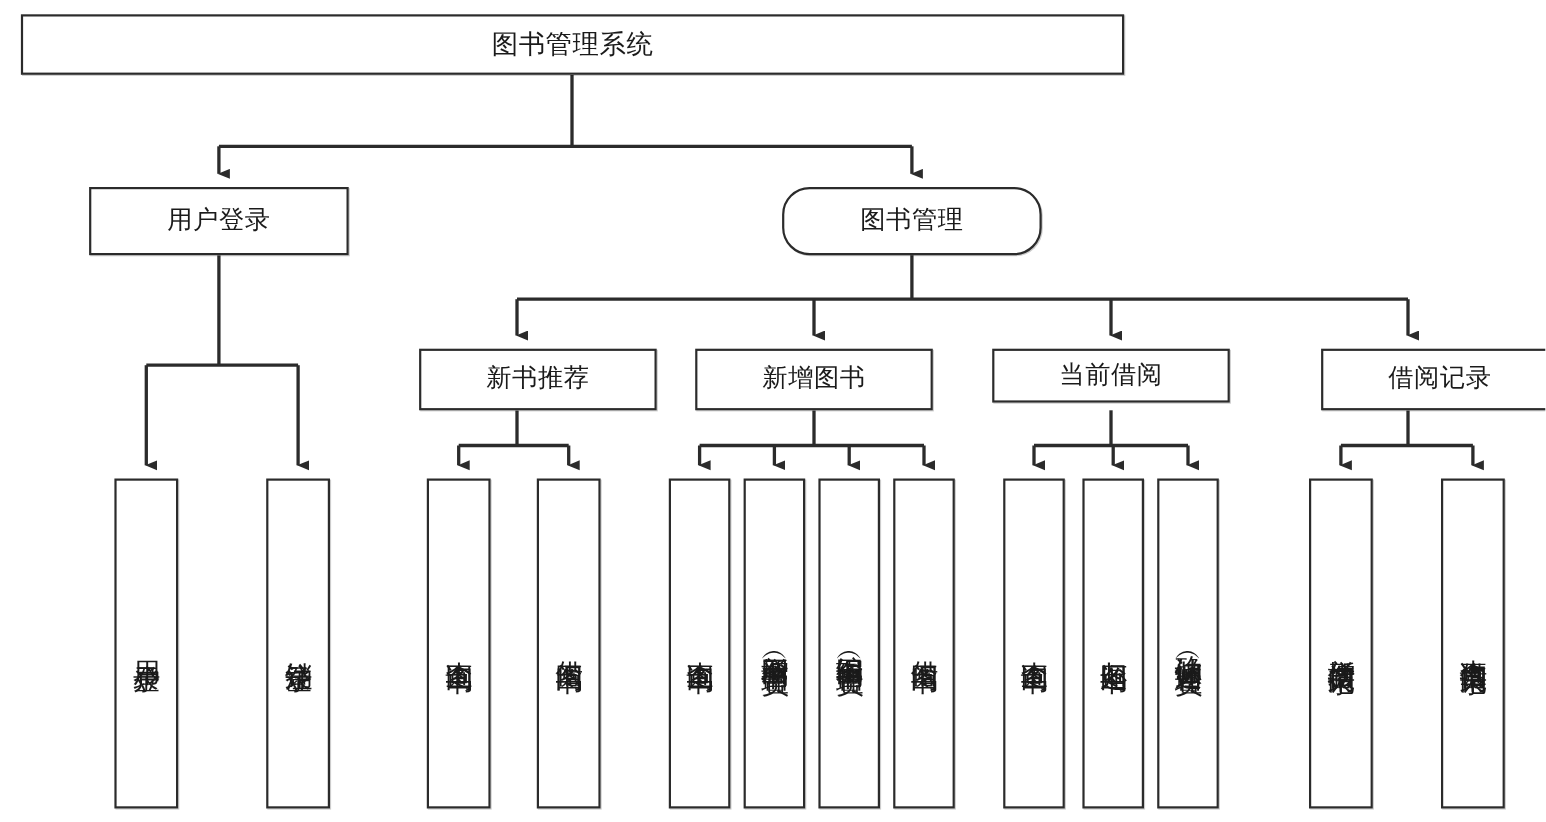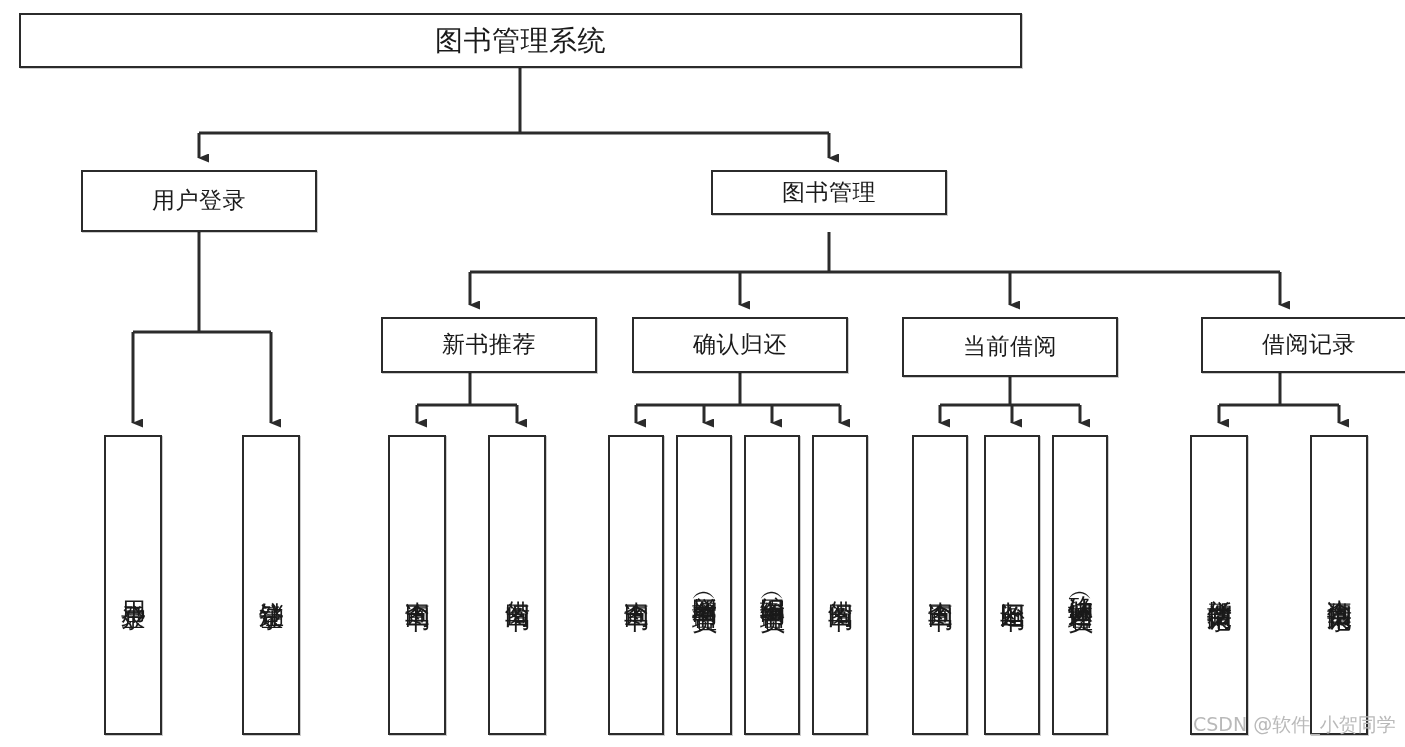--- a/index.html
+++ b/index.html
@@ -37,21 +37,21 @@
   .node .lbl {
     display: block;
     line-height: 1.12;
     letter-spacing: 0.5px;
   }
   .node.horiz .lbl {
     writing-mode: horizontal-tb;
     font-size: 23px;
     white-space: nowrap;
   }
-  .node.root .lbl { font-size: 28px; }
+  .node.root .lbl { font-size: 24px; }
   .node.vert {
     align-items: center;
     justify-content: center;
   }
   .node.vert .lbl {
     writing-mode: vertical-rl;
     text-orientation: upright;
     font-size: 25px;
     line-height: 1.04;
     letter-spacing: 2px;
@@ -118,32 +118,32 @@
 
   <div id="nodes-root">
       <div class="node horiz root" style="left: 19px; top: 13px; width: 1003px; height: 55px;">
         <span class="lbl">图书管理系统</span>
       </div>
     </div>
   <div id="nodes-l2">
       <div class="node horiz" style="left: 81px; top: 170px; width: 236px; height: 62px;">
         <span class="lbl">用户登录</span>
       </div>
-      <div class="node horiz" style="left: 711px; top: 170px; width: 236px; height: 45px;">
+      <div class="node horiz" style="left: 711px; top: 170px; width: 236px; height: 62px; border-radius: 25px;">
         <span class="lbl">图书管理</span>
       </div>
     </div>
   <div id="nodes-l3">
       <div class="node horiz" style="left: 362px; top: 317px; width: 216px; height: 56px; margin-left: 19px;">
         <span class="lbl">新书推荐</span>
       </div>
       <div class="node horiz" style="left: 632px; top: 317px; width: 216px; height: 56px;">
-        <span class="lbl">确认归还</span>
+        <span class="lbl">新增图书</span>
       </div>
-      <div class="node horiz" style="left: 902px; top: 317px; width: 216px; height: 60px;">
+      <div class="node horiz" style="left: 902px; top: 317px; width: 216px; height: 49px;">
         <span class="lbl">当前借阅</span>
       </div>
       <div class="node horiz" style="left: 1172px; top: 317px; width: 216px; height: 56px; margin-left: 29px;">
         <span class="lbl">借阅记录</span>
       </div>
     </div>
   <div id="nodes-leaves">
       <div class="node vert" style="left: 104px; top: 435px; width: 58px; height: 300px;">
         <span class="lbl">用户登录</span>
       </div>
@@ -178,14 +178,13 @@
         <span class="lbl">确认归还（管理员）</span>
       </div>
       <div class="node vert" style="left: 1190px; top: 435px; width: 58px; height: 300px;">
         <span class="lbl">新增借阅记录</span>
       </div>
       <div class="node vert" style="left: 1310px; top: 435px; width: 58px; height: 300px;">
         <span class="lbl">查询借阅记录</span>
       </div>
     </div>
 
-  <div id="watermark">CSDN @软件_小贺同学</div>
 </div>
 
 </body></html>

